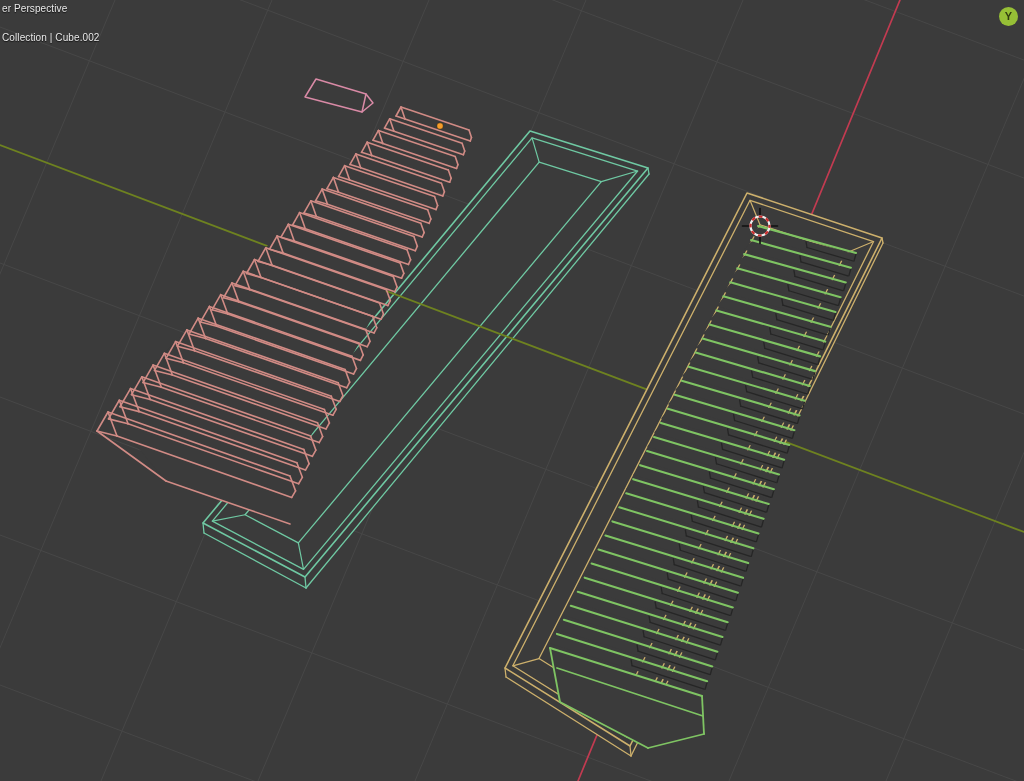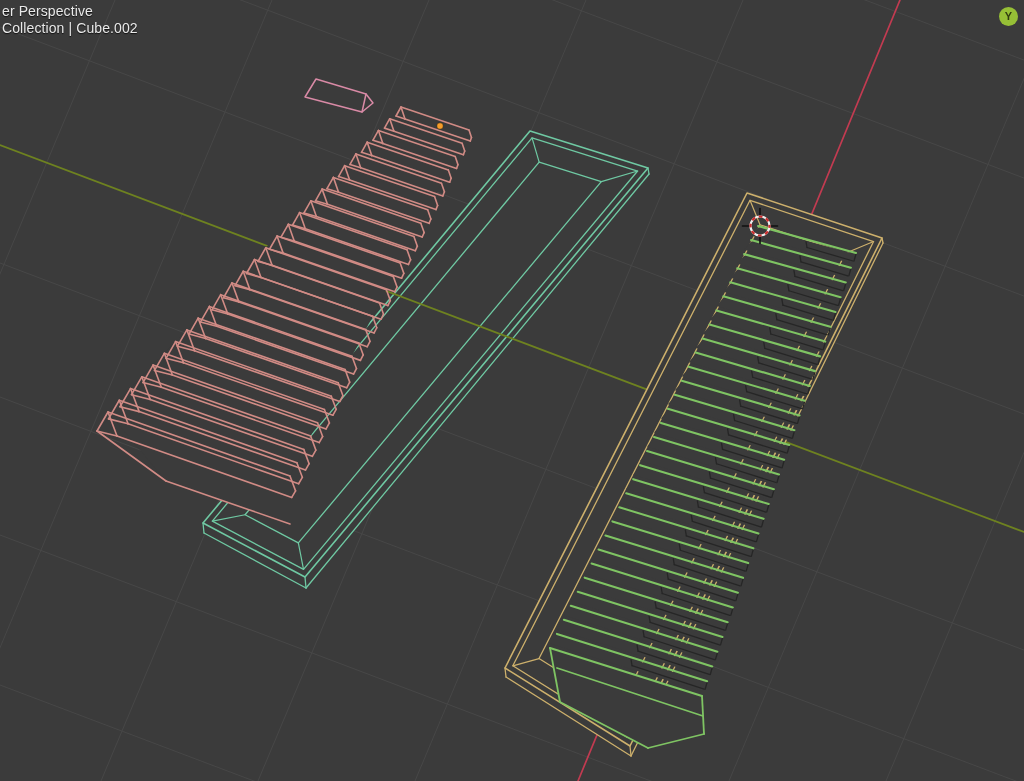--- a/index.html
+++ b/index.html
@@ -1,22 +1,22 @@
 <!DOCTYPE html>
 <html><head>
 <meta charset="utf-8">
 <style>
   html,body{margin:0;padding:0;width:1024px;height:781px;overflow:hidden;
     font-family:"Liberation Sans",sans-serif;}
   #app{position:relative;width:1024px;height:781px;}
   #viewport-svg{position:absolute;left:0;top:0;}
-  .overlay-text{position:absolute;left:2px;font-size:14px;letter-spacing:.1px;
+  .overlay-text{position:absolute;left:2px;font-size:10px;letter-spacing:.1px;
     text-shadow:0 1px 1px rgba(0,0,0,.75);white-space:nowrap;pointer-events:none;}
   #mode-text{top:3px;}
-  #breadcrumb-text{top:20px;}
+  #breadcrumb-text{top:32px;}
   #gizmo-y{position:absolute;width:19px;height:19px;border-radius:50%;
     text-align:center;line-height:19px;font-size:11px;font-weight:bold;cursor:pointer;}
 </style>
 </head>
 <body style="background: rgb(59, 59, 59);">
 
 <div id="app">
   <svg id="viewport-svg" width="1024" height="781">
       <rect x="0" y="0" width="1024" height="781" fill="#3b3b3b"></rect>
       <g>

